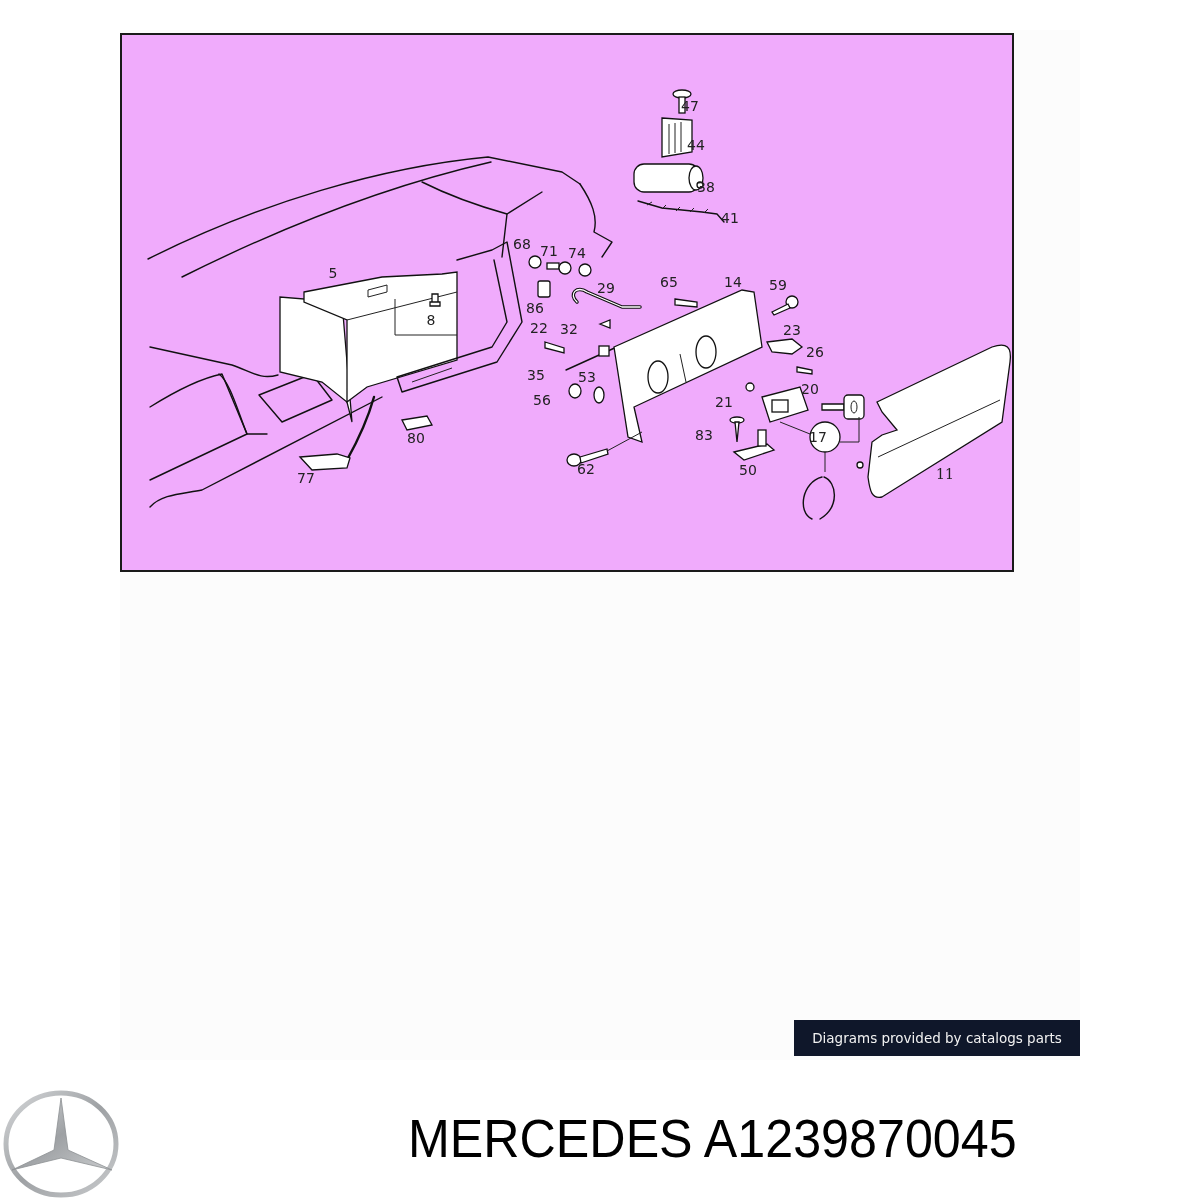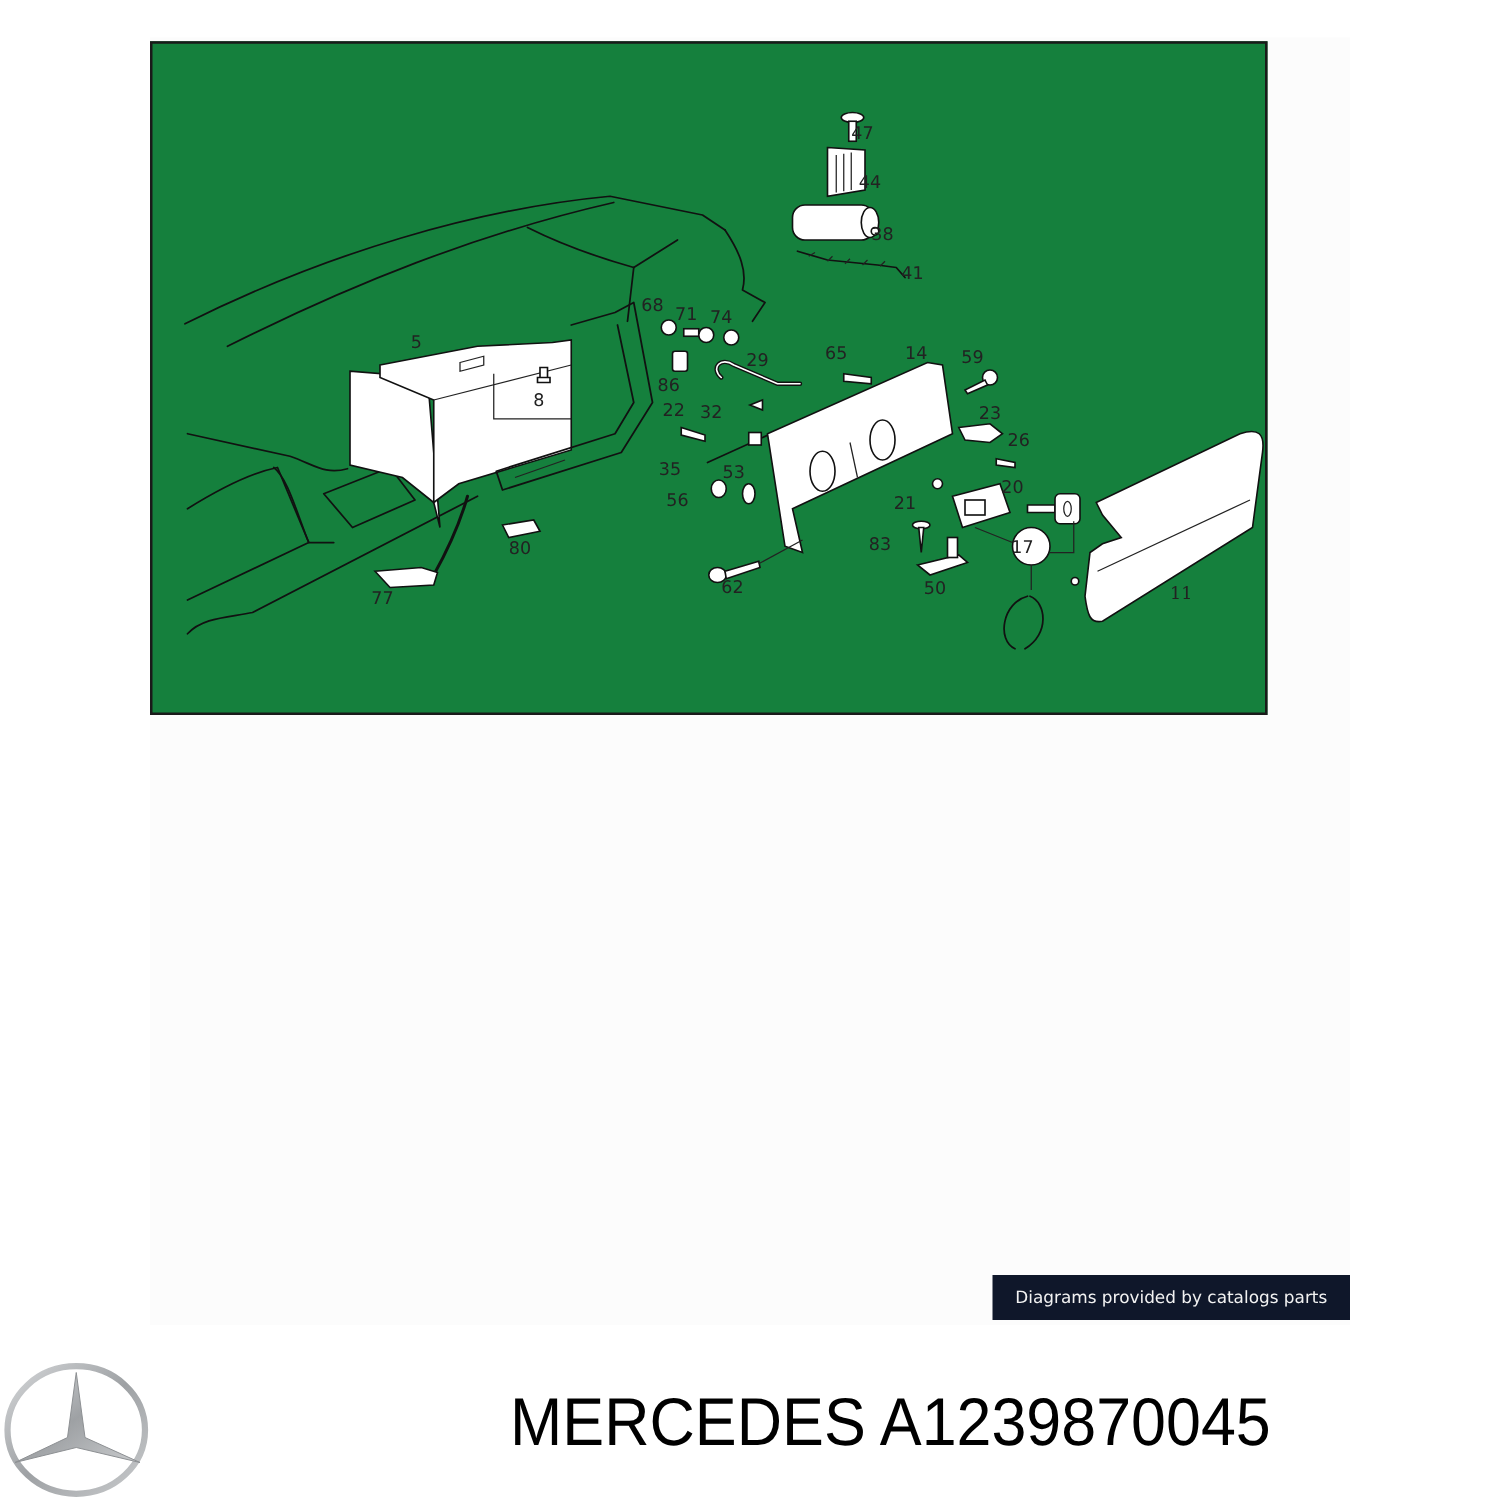--- a/index.html
+++ b/index.html
@@ -1,20 +1,20 @@
 <!DOCTYPE html>
 <html><head>
 <meta charset="utf-8">
 <style>
   html, body { margin: 0; padding: 0; background: #ffffff; }
   body { width: 1200px; height: 1200px; position: relative; overflow: hidden;
          font-family: "DejaVu Sans", sans-serif; }
   .bg-panel { position: absolute; left: 120px; top: 30px; width: 960px; height: 1030px; background: #fcfcfc; }
   .diagram-frame { position: absolute; left: 120px; top: 33px; width: 894px; height: 539px;
-                   border: 2px solid #1a1a1a; background: #15803d; box-sizing: border-box; }
+                   border: 2px solid #1a1a1a; background: #f0abfc; box-sizing: border-box; }
   .diagram-frame svg { position: absolute; left: 0; top: 0; }
   .lbl { font-family: "DejaVu Sans", sans-serif; font-size: 14px; fill: #222; }
   .lbl-serif { font-family: "DejaVu Serif", serif; font-size: 14px; fill: #222; }
   .ln { fill: none; stroke: #111; stroke-width: 1.4; stroke-linejoin: round; stroke-linecap: round; }
   .ln-thin { fill: none; stroke: #222; stroke-width: 1; }
   .part { fill: #fff; stroke: #111; stroke-width: 1.3; }
   .credit { position: absolute; left: 794px; top: 1020px; width: 286px; height: 36px;
             background: #0f172a; color: #f2f2f2; font-size: 13.5px; line-height: 36px; text-align: center;
             font-family: "DejaVu Sans", sans-serif; }
   .footer-title { position: absolute; left: 408px; top: 1106px; font-family: "Liberation Sans", sans-serif;

